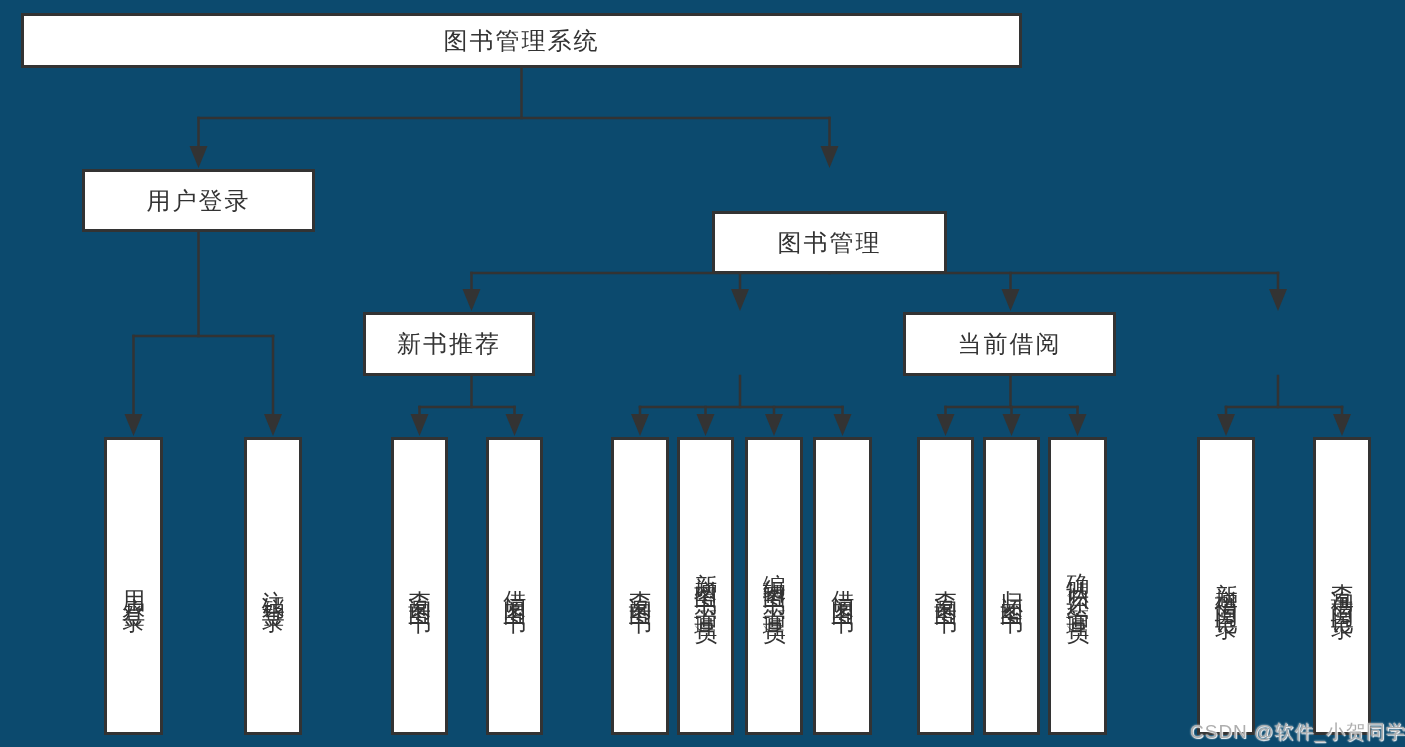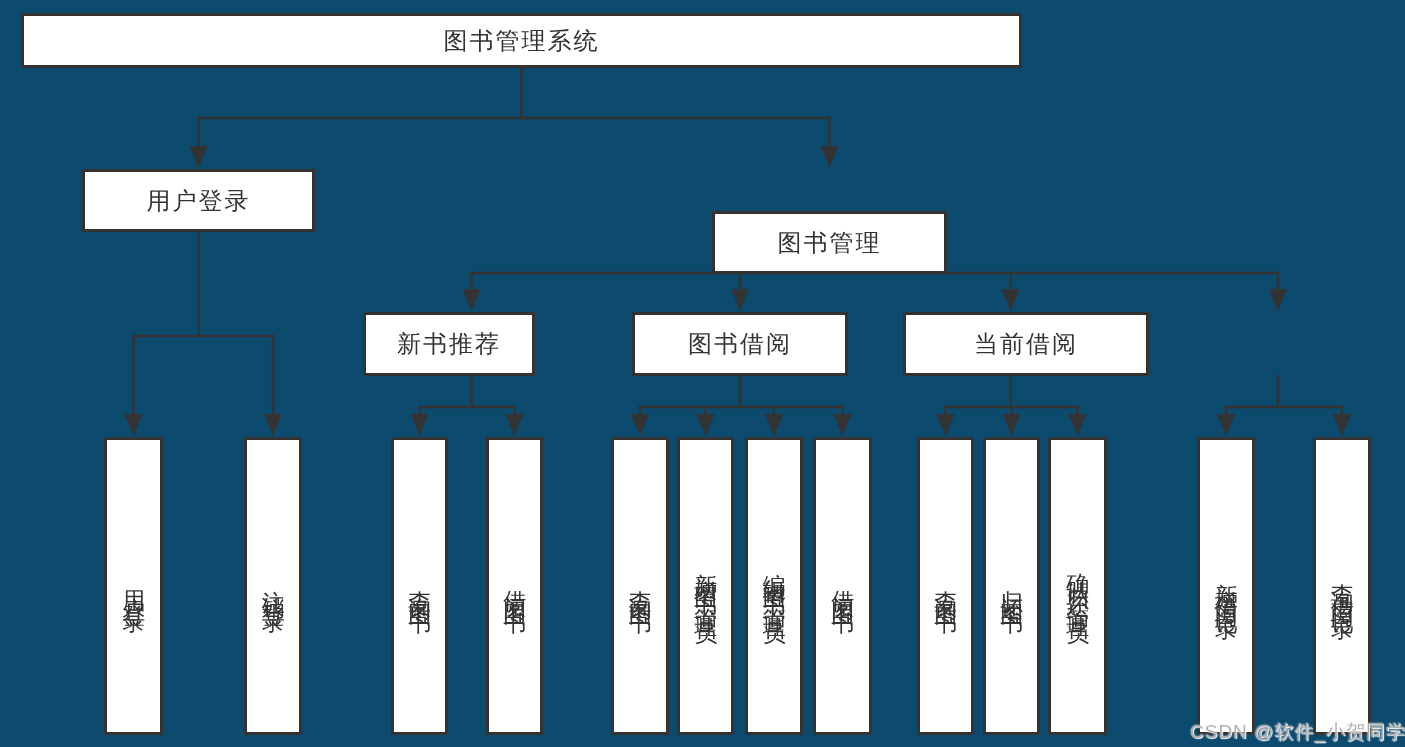--- a/index.html
+++ b/index.html
@@ -88,22 +88,21 @@
       <polygon points="1333,414 1351,414 1342,436"></polygon>
     </g>
   </svg>
 
   <div class="node h" style="left:21px; top:13px; width:1001px; height:55px;">图书管理系统</div>
 
   <div class="node h" style="left:82px; top:169px; width:233px; height:63px;">用户登录</div>
   <div class="node h" style="left:712px; top:169px; width:235px; height:63px;margin-top:42px;">图书管理</div>
 
   <div class="node h" style="left:363px; top:312px; width:172px; height:64px;">新书推荐</div>
-  <div class="node h" style="left:632px; top:312px; width:216px; height:64px;">图书借阅</div>
-  <div class="node h" style="left:903px; top:312px; width:246px; height:64px;">当前借阅</div>
+  <div class="node h" style="left:903px; top:312px; width:213px; height:64px;">当前借阅</div>
 
   <div class="node v" style="left:104px; top:437px; width:59px; height:298px;">
     <span class="vt">用户登录</span>
   </div>
   <div class="node v" style="left:244px; top:437px; width:58px; height:298px;">
     <span class="vt">注销登录</span>
   </div>
 
   <div class="node v" style="left:391px; top:437px; width:57px; height:298px;">
     <span class="vt">查询图书</span>

